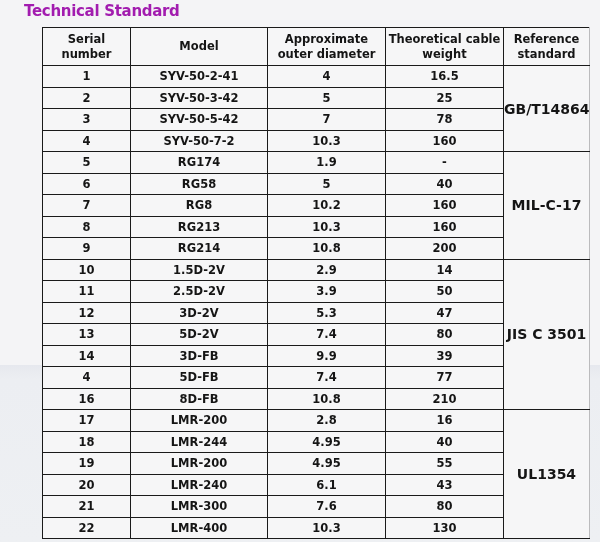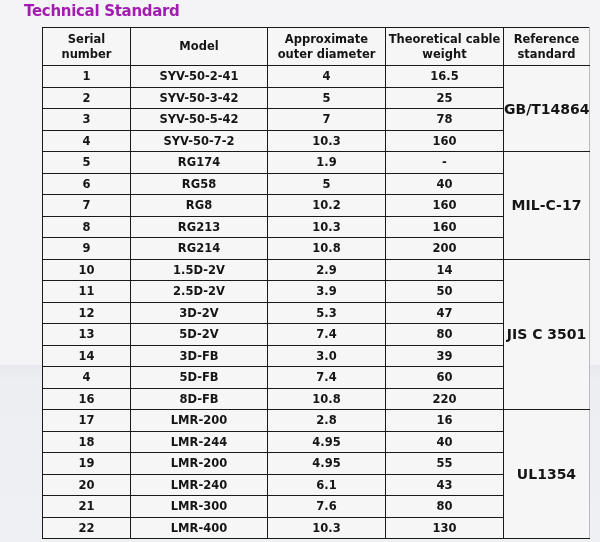--- a/index.html
+++ b/index.html
@@ -174,34 +174,34 @@
     </tr>
     <tr>
       <td>13</td>
       <td>5D-2V</td>
       <td>7.4</td>
       <td>80</td>
     </tr>
     <tr>
       <td>14</td>
       <td>3D-FB</td>
-      <td>3.0</td>
+      <td>9.9</td>
       <td>39</td>
     </tr>
     <tr class="light">
       <td>4</td>
       <td>5D-FB</td>
       <td>7.4</td>
-      <td>60</td>
+      <td>77</td>
     </tr>
     <tr>
       <td>16</td>
       <td>8D-FB</td>
       <td>10.8</td>
-      <td>220</td>
+      <td>210</td>
     </tr>
 
     <tr>
       <td>17</td>
       <td>LMR-200</td>
       <td>2.8</td>
       <td>16</td>
       <td class="std" rowspan="6">UL1354</td>
     </tr>
     <tr class="light">

